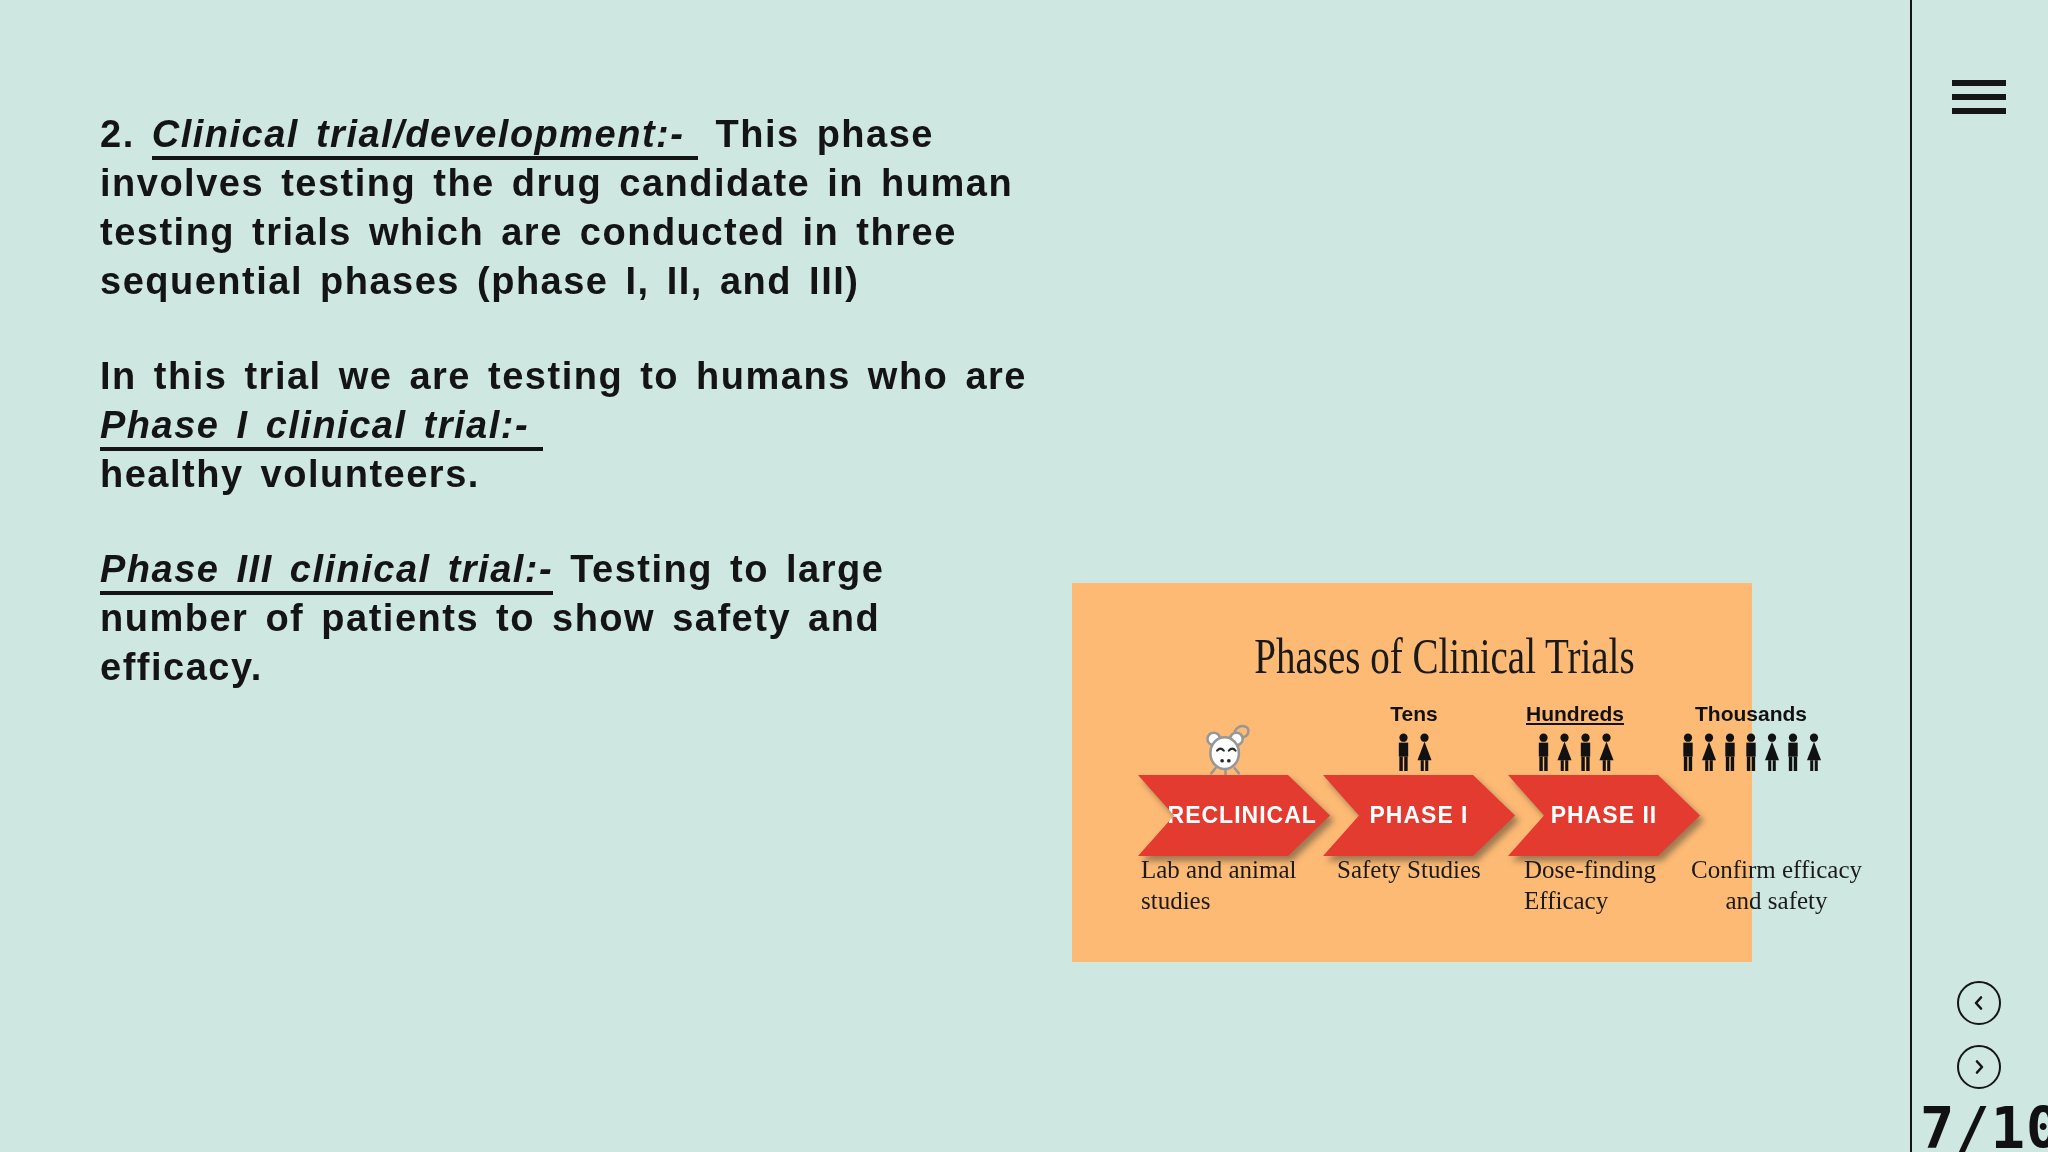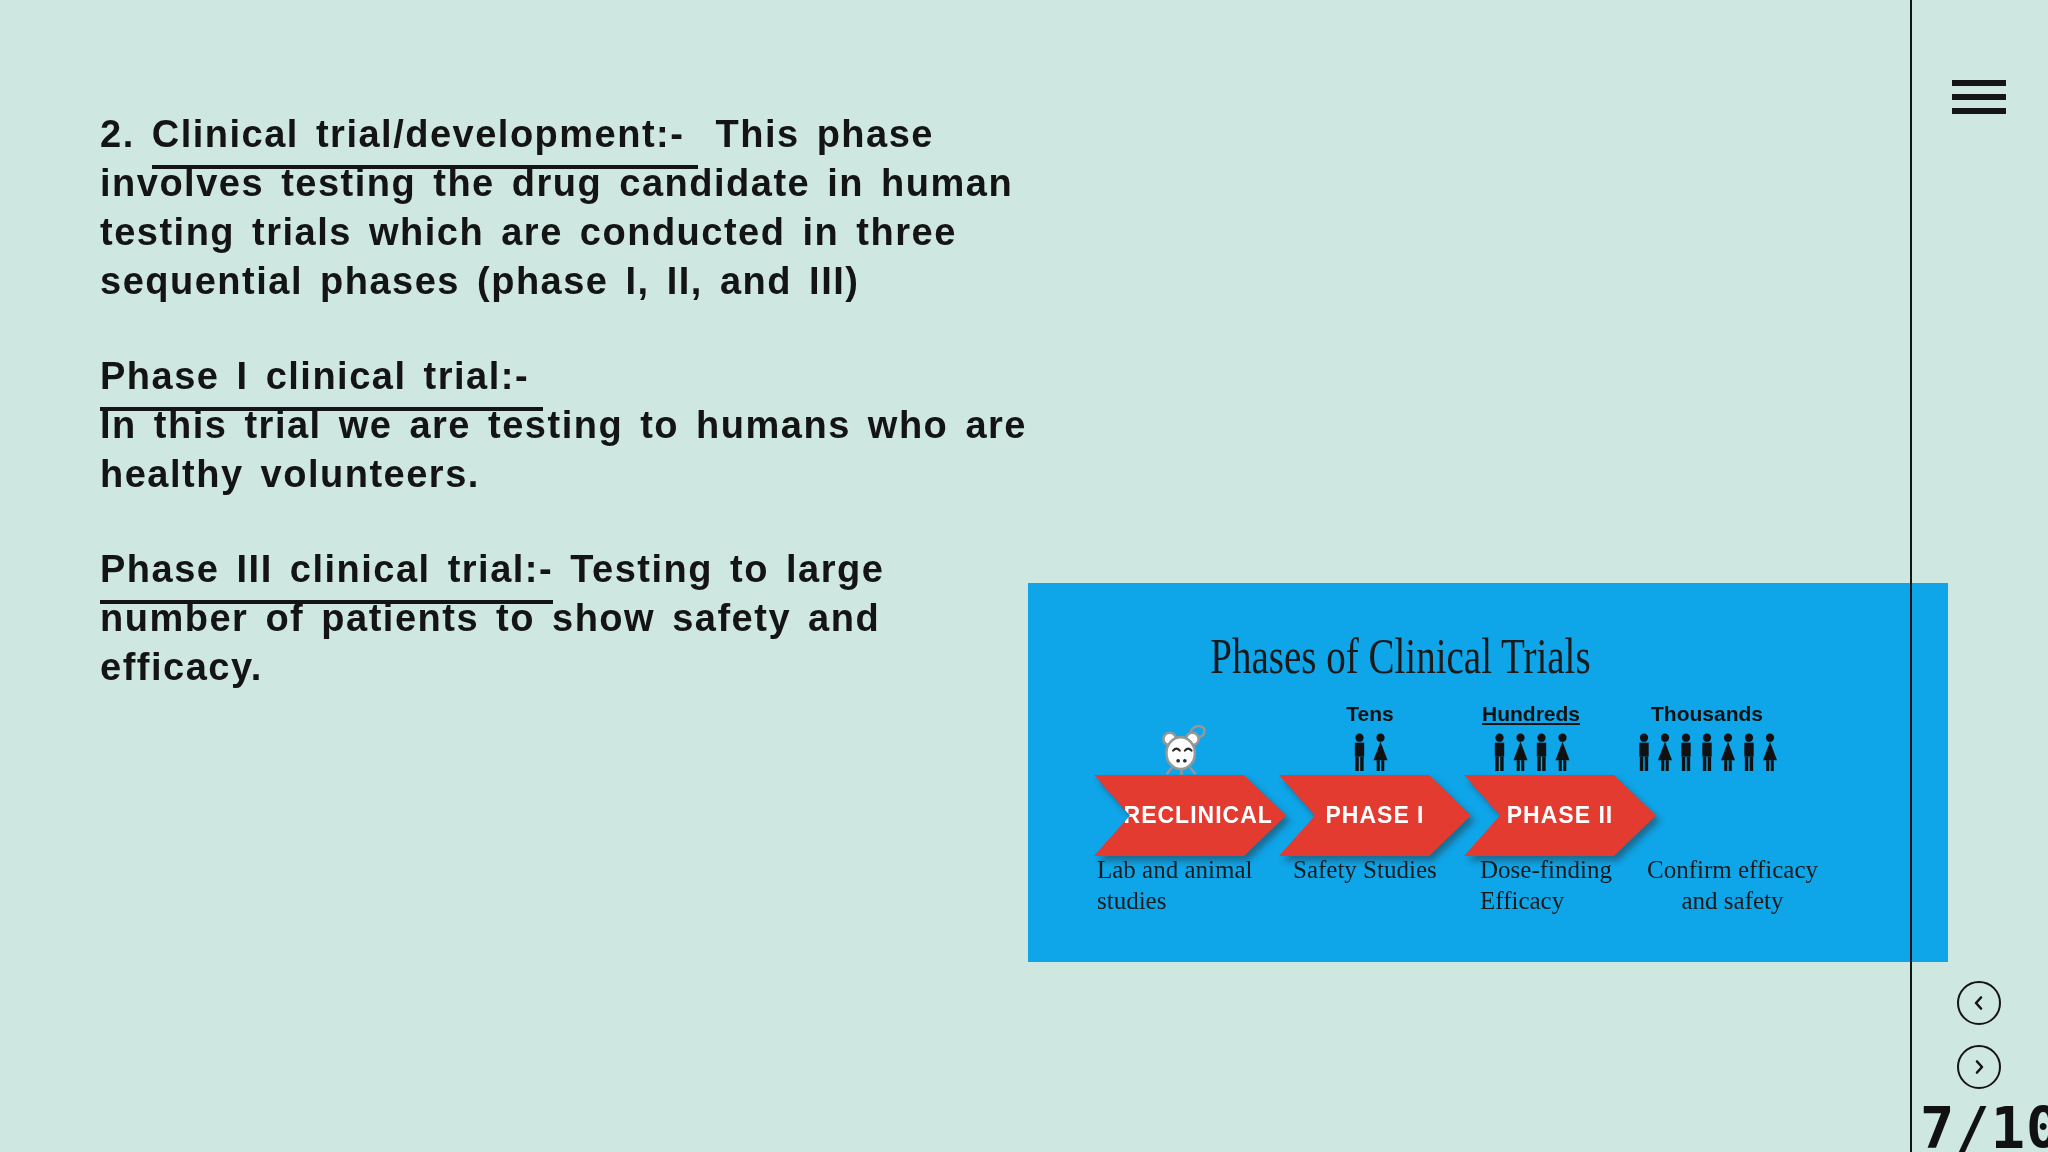--- a/index.html
+++ b/index.html
@@ -5,25 +5,25 @@
   html,body{margin:0;padding:0;background:#9fb5ae;}
   .screen{position:relative;width:2048px;height:1152px;background:#cee7e0;overflow:hidden;
           font-family:"Liberation Sans",sans-serif;}
 
   
   .text-col{position:absolute;left:100px;top:110px;color:#141414;font-weight:bold;
             font-size:38px;line-height:49px;letter-spacing:1.5px;word-spacing:5px;}
   .para{margin:0;}
   .para + .para{margin-top:46px;}
   .line{white-space:nowrap;}
-  .u{border-bottom:4px solid #141414;padding-bottom:10px;}
+  .u{border-bottom:4px solid #141414;padding-bottom:1px;font-style:italic;}
   .u.trail{padding-right:14px;}
 
   
-  .figure{position:absolute;left:1028px;top:583px;width:920px;height:379px;background:#0ea5e9;}
+  .figure{position:absolute;left:1072px;top:583px;width:680px;height:379px;background:#fdba74;}
   .fig-title{position:absolute;left:0;top:44px;width:745px;text-align:center;
              font-family:"Liberation Serif","DejaVu Serif",serif;font-size:50px;color:#1a1a1a;
              transform:scaleX(0.78);transform-origin:50% 50%;white-space:nowrap;}
   .col-label{position:absolute;top:119px;font-weight:bold;font-size:21px;color:#111;
              transform:translateX(-50%);white-space:nowrap;}
   .people{position:absolute;top:147px;height:44px;display:flex;align-items:flex-end;gap:3px;
           transform:translateX(-50%);}
   .mouse{position:absolute;left:128px;top:140px;}
   .arrow{position:absolute;top:192px;width:192px;height:81px;
          filter:drop-shadow(4px 5px 3px rgba(40,40,40,0.45));}
@@ -58,22 +58,22 @@
 
   <div class="text-col">
     <div class="para">
       <div class="line"><span>2. </span><span class="u trail">Clinical trial/development:-</span><span> This phase</span></div>
       <div class="line">involves testing the drug candidate in human</div>
       <div class="line">testing trials which are conducted in three</div>
       <div class="line">sequential phases (phase I, II, and III)</div>
     </div>
 
     <div class="para">
+      <div class="line">In this trial we are testing to humans who are</div>
       <div class="line"><span class="u trail">Phase I clinical trial:-</span></div>
-      <div class="line">In this trial we are testing to humans who are</div>
       <div class="line">healthy volunteers.</div>
     </div>
 
 
     <div class="para">
       <div class="line"><span class="u">Phase III clinical trial:-</span><span> Testing to large</span></div>
       <div class="line">number of patients to show safety and</div>
       <div class="line">efficacy.</div>
     </div>
   </div>

